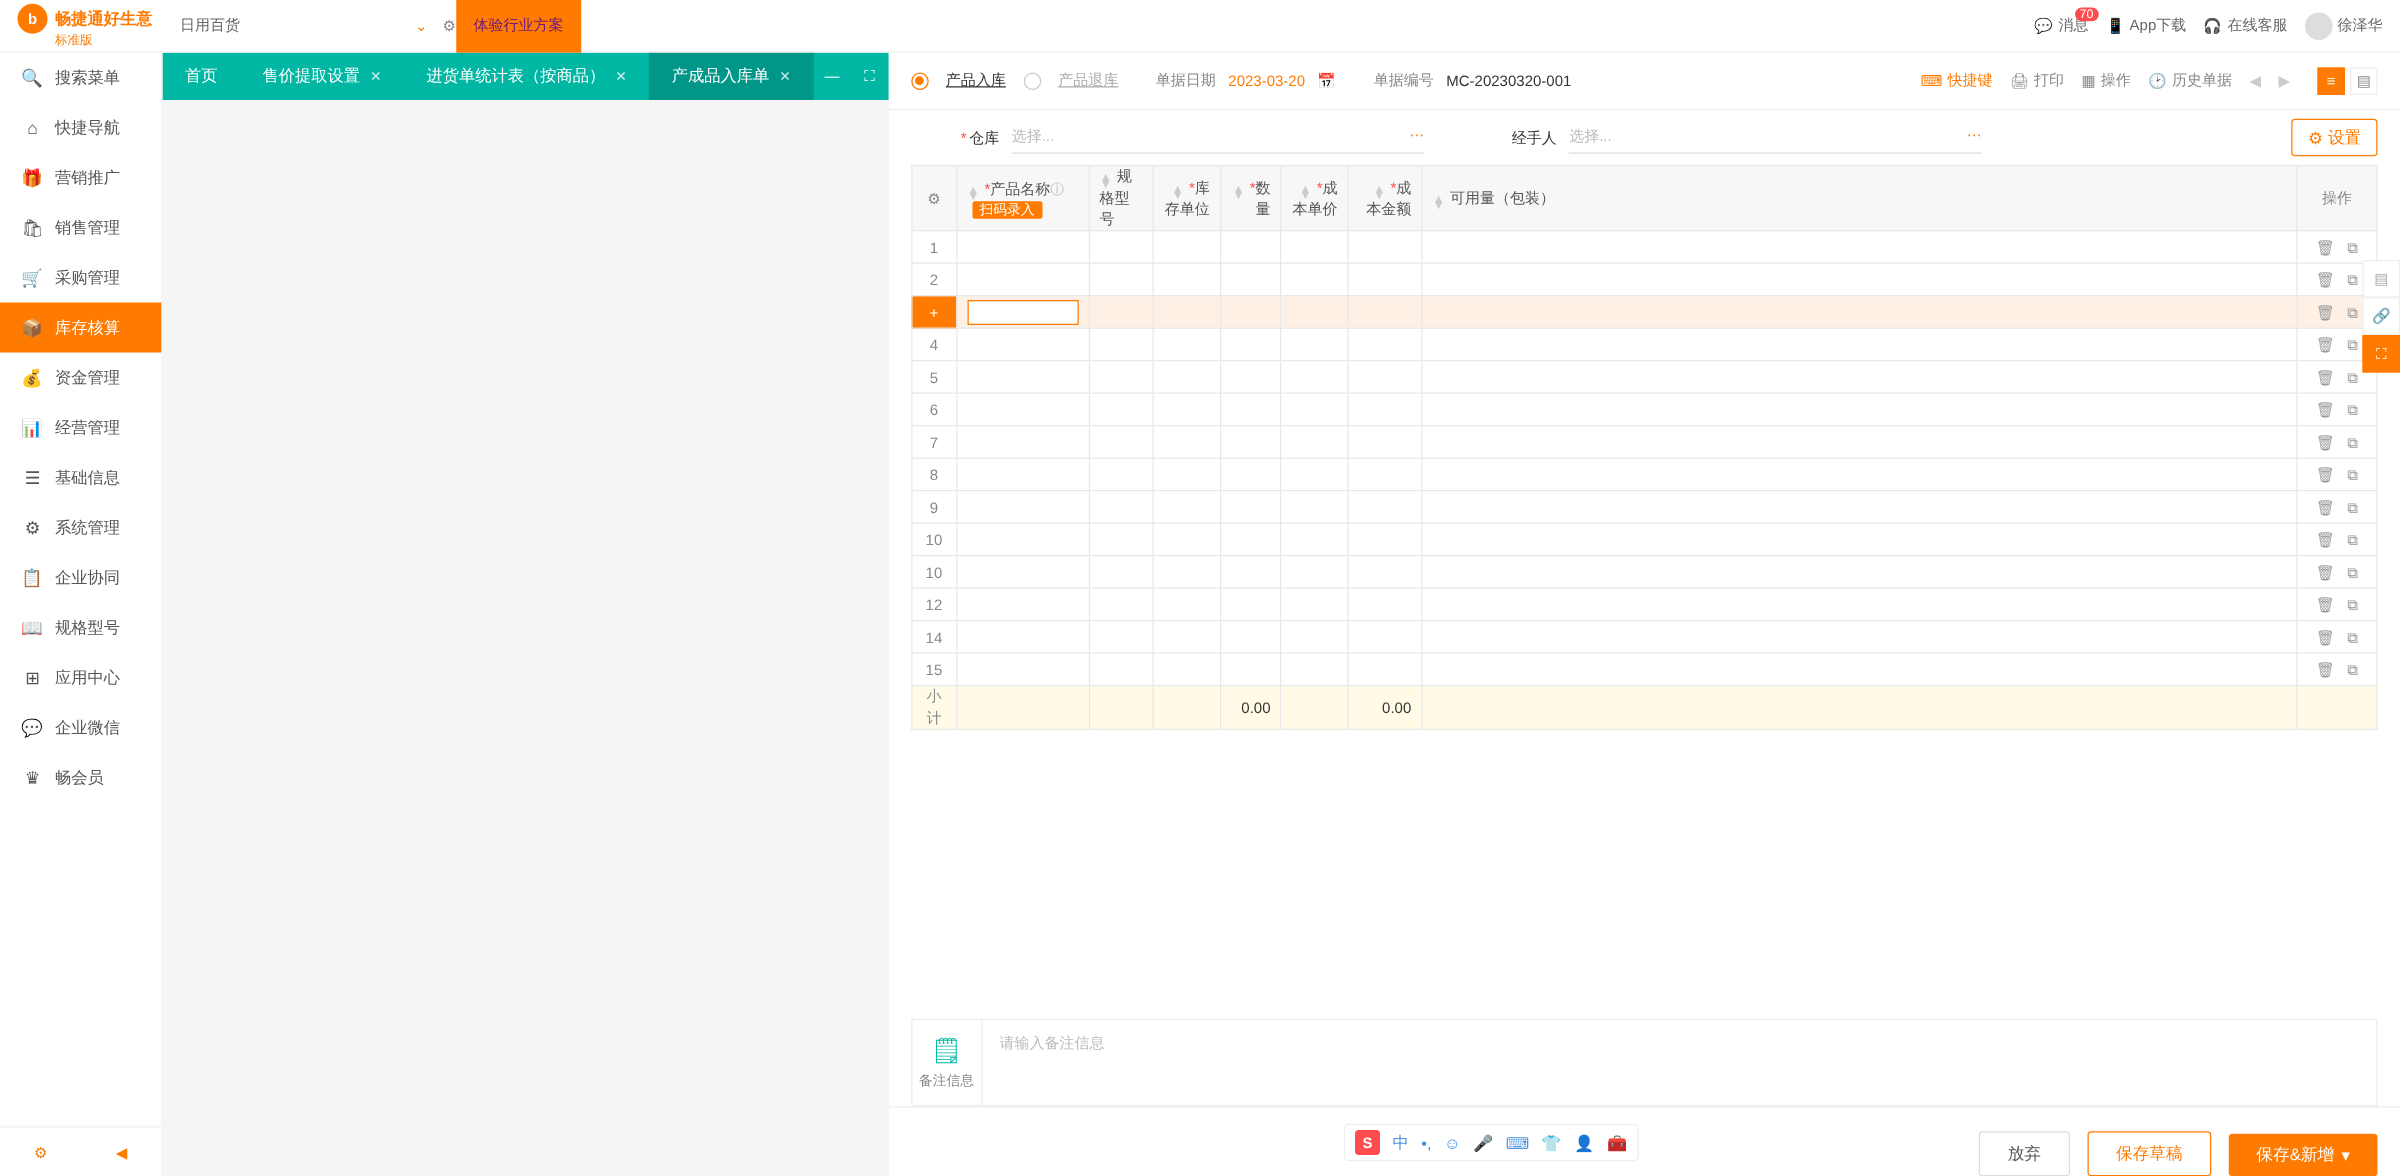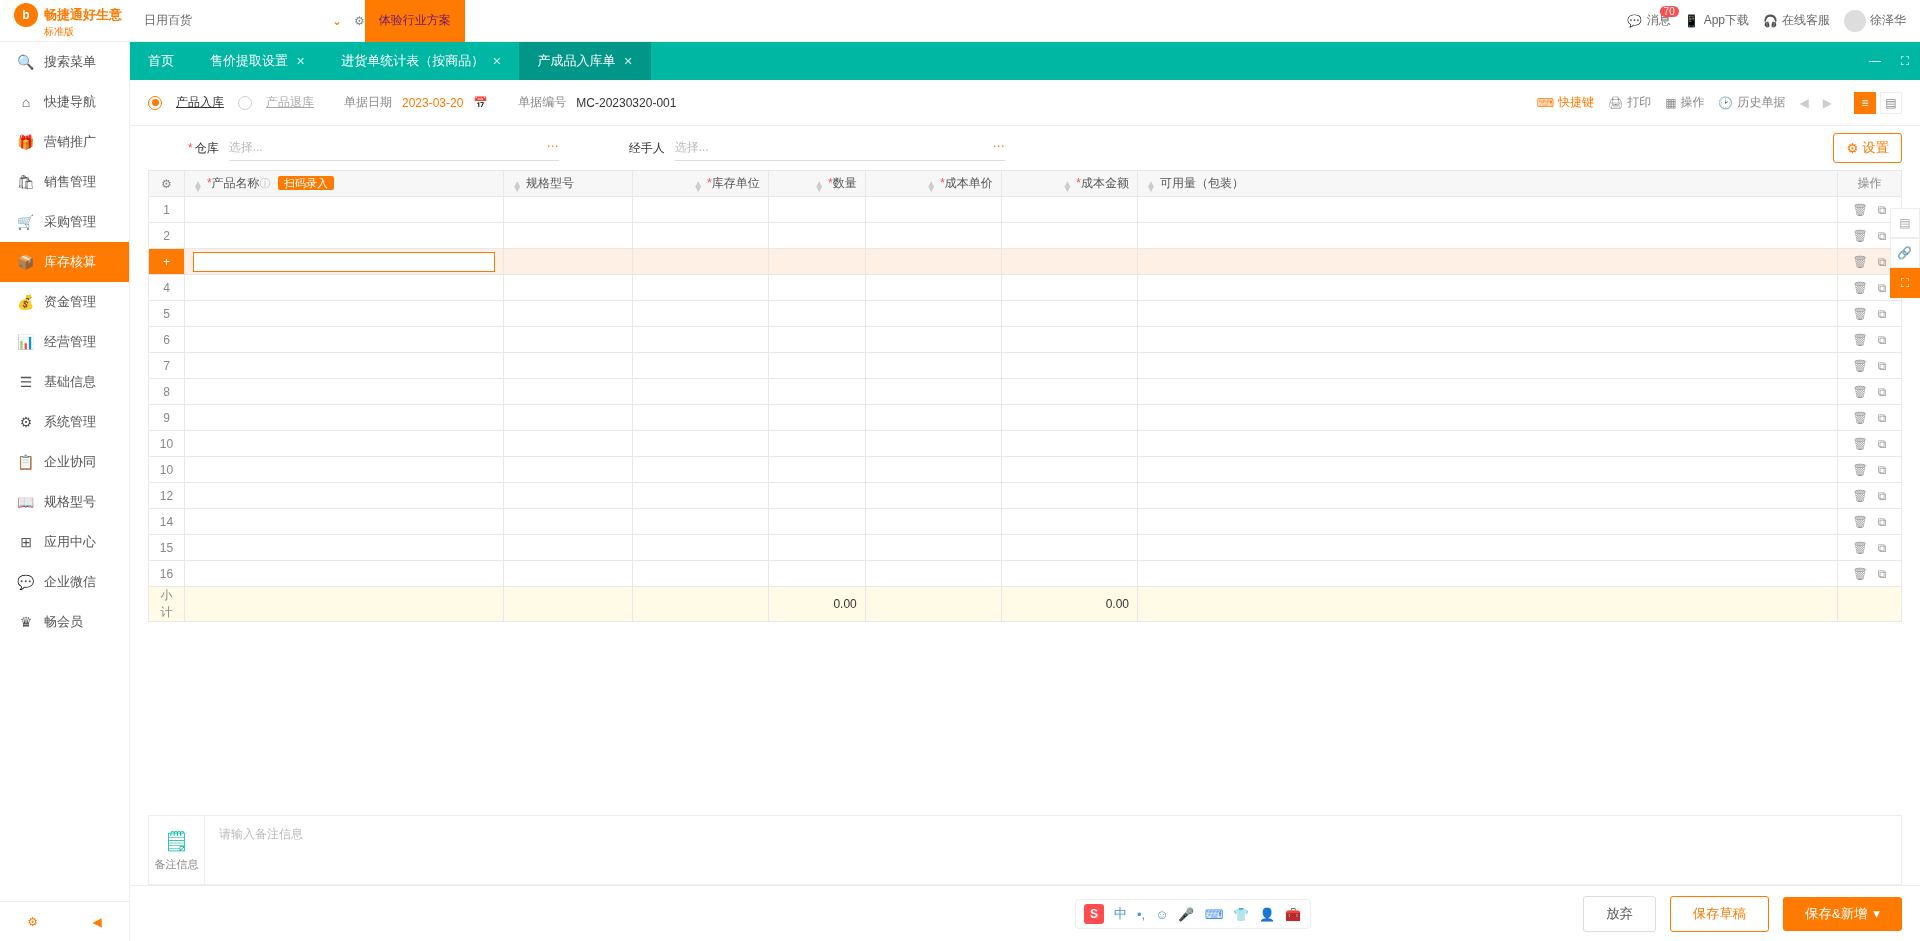--- a/index.html
+++ b/index.html
@@ -26,21 +26,21 @@
 
 .main { display: flex; flex: 1; overflow: hidden; }
 .sidebar { width: 130px; background: #fff; border-right: 1px solid #eee; display: flex; flex-direction: column; }
 .nav-list { flex: 1; }
 .nav-item { display: flex; align-items: center; gap: 10px; padding: 11px 18px; color: #555; font-size: 13px; }
 .nav-item.active { background: #ff7a00; color: #fff; }
 .nav-icon { width: 16px; height: 16px; display: inline-flex; align-items: center; justify-content: center; font-size: 14px; }
 .sidebar-bottom { height: 40px; border-top: 1px solid #eee; display: flex; align-items: center; justify-content: space-around; color: #ff7a00; }
 
 
-.content { flex: 1; display: flex; flex-direction: column; overflow: hidden; background: #f5f5f5; }
+.content { flex: 1; display: flex; flex-direction: row; overflow: hidden; background: #f5f5f5; }
 .tabs { height: 38px; background: #00b7a3; display: flex; align-items: stretch; }
 .tab { padding: 0 18px; color: #fff; display: flex; align-items: center; gap: 8px; font-size: 13px; }
 .tab.active { background: #009688; }
 .tab-close { font-size: 11px; opacity: .8; }
 .tabs-spacer { flex: 1; }
 .tabs-ctrl { display: flex; align-items: center; gap: 0; }
 .tabs-ctrl span { width: 30px; height: 38px; color: #fff; display: flex; align-items: center; justify-content: center; }
 
 
 .page { flex: 1; margin: 0; background: #fff; display: flex; flex-direction: column; overflow: hidden; }
@@ -87,21 +87,21 @@
 tfoot td { background: #fffbe6; }
 .scan-pill { background: #ff7a00; color: #fff; font-size: 11px; padding: 1px 6px; border-radius: 2px; margin-left: 4px; }
 .help { color: #bbb; font-size: 11px; }
 .right { text-align: right; }
 .left { text-align: left; }
 
 
 .remark { display:flex;height: 70px; border-top: 1px solid #eee; align-items: stretch; margin: 8px 18px 0; border:1px solid #eee; }
 .remark-side { width: 56px; display: flex; flex-direction: column; align-items: center; justify-content: center; gap: 4px; color: #00b7a3; border-right: 1px solid #eee; }
 .remark-input { flex: 1; padding: 10px 14px; color: #bbb; }
-.footer { height: 56px; border-top: 1px solid #eee; display: flex; align-items: center; padding: 0 18px; gap: 14px; justify-content: flex-end; }
+.footer { height: 56px; border-top: 1px solid #eee; display: flex; align-items: flex-end; padding: 0 18px; gap: 14px; justify-content: flex-end; }
 .btn-plain { border: 1px solid #ddd; background: #fff; color: #555; padding: 8px 22px; border-radius: 3px; }
 .btn-outline-o { border: 1px solid #ff7a00; color: #ff7a00; background: #fff; padding: 8px 22px; border-radius: 3px; }
 .btn-primary { background: #ff7a00; color: #fff; padding: 8px 22px; border-radius: 3px; border: none; display: flex; align-items: center; gap: 6px; }
 .ime-bar { position: absolute; bottom: 12px; left: 1075px; display: flex; align-items: center; gap: 10px; background: #fff; padding: 4px 8px; border: 1px solid #eee; border-radius: 4px; }
 .ime-icon { width: 20px; height: 20px; background: #ff4d4f; color: #fff; display: flex; align-items: center; justify-content: center; border-radius: 3px; font-weight: bold; }
 .ime-bar span { color: #4a90e2; font-size: 13px; }
 
 
 .float-tools { position: absolute; right: 0; top: 208px; display: flex; flex-direction: column; }
 .float-tools div { width: 30px; height: 30px; display: flex; align-items: center; justify-content: center; background: #fff; border: 1px solid #eee; color: #aaa; }
@@ -539,36 +539,20 @@
                   <td></td>
                   <td></td>
                   <td></td>
                   <td class="opcol">
                     <div class="opicons">
                       <span>🗑</span>
                       <span>⧉</span>
                     </div>
                   </td>
                 </tr>
-                <tr>
-                  <td class="rownum"><span>16</span></td>
-                  <td></td>
-                  <td></td>
-                  <td></td>
-                  <td></td>
-                  <td></td>
-                  <td></td>
-                  <td></td>
-                  <td class="opcol">
-                    <div class="opicons">
-                      <span>🗑</span>
-                      <span>⧉</span>
-                    </div>
-                  </td>
-                </tr>
               </tbody>
             <tfoot>
               <tr>
                 <td class="rownum">小计</td>
                 <td></td>
                   <td></td>
                   <td></td>
                 <td class="right">0.00</td>
                 <td></td>
                 <td class="right">0.00</td>

